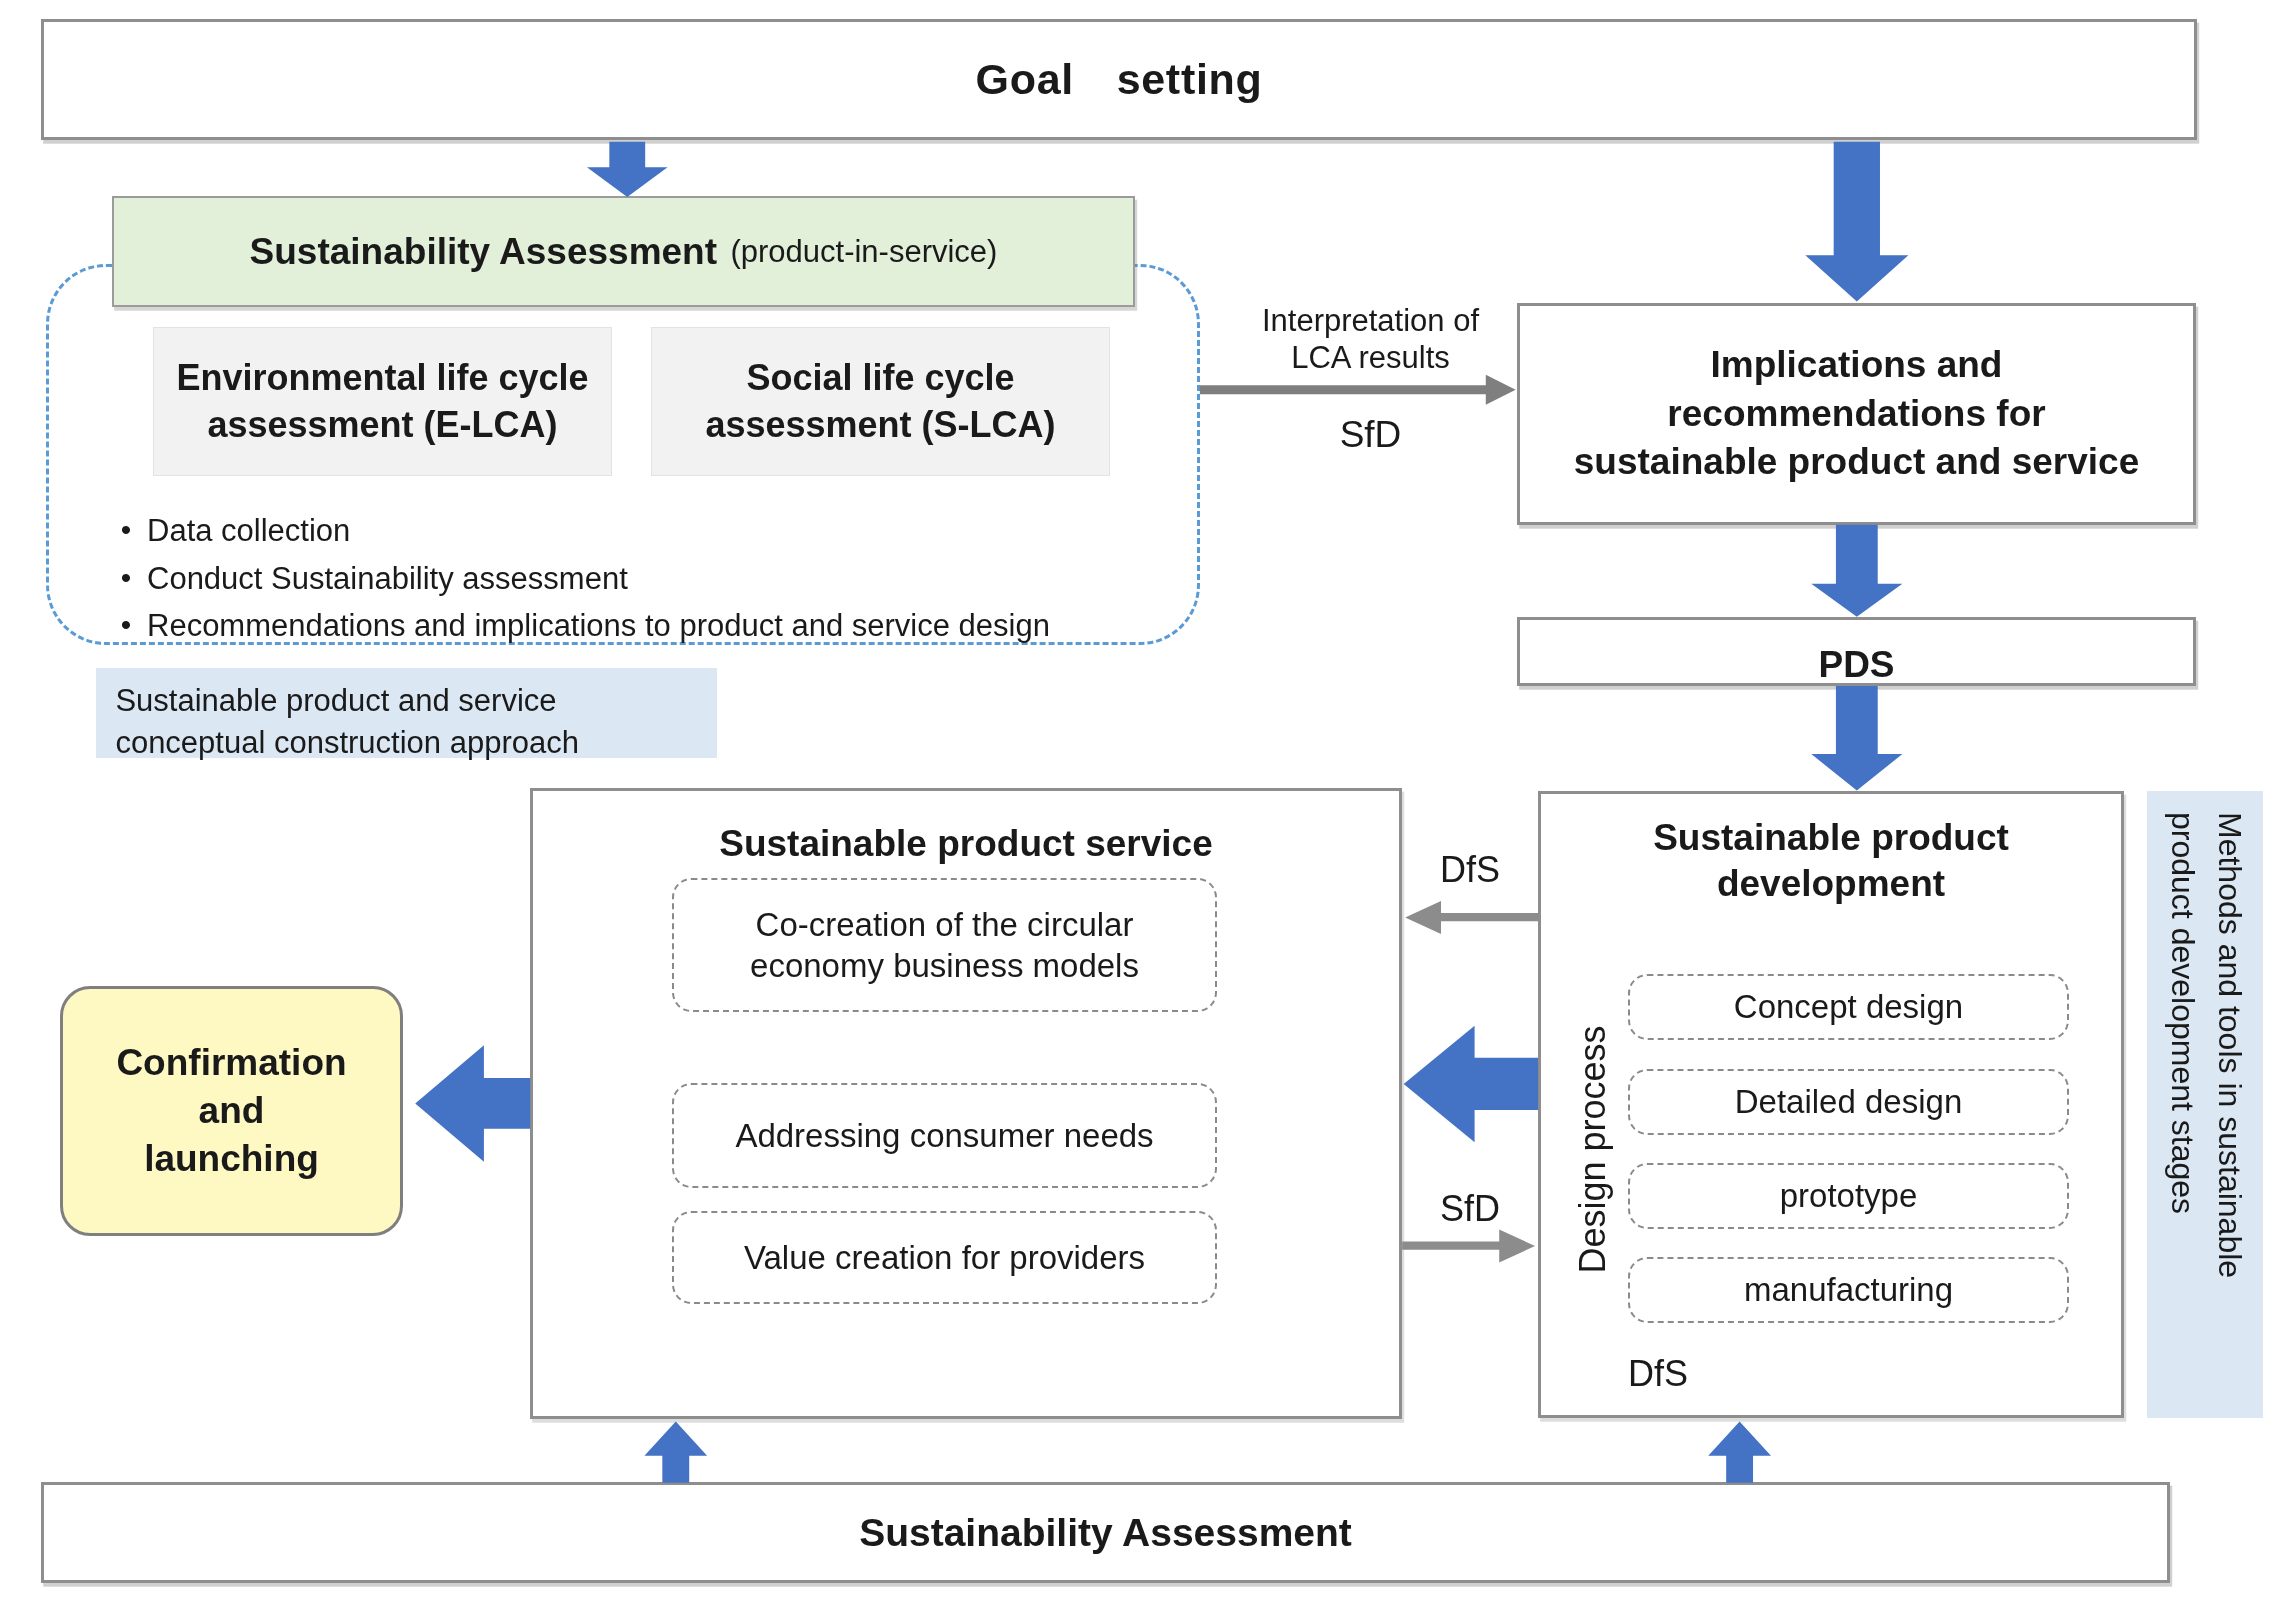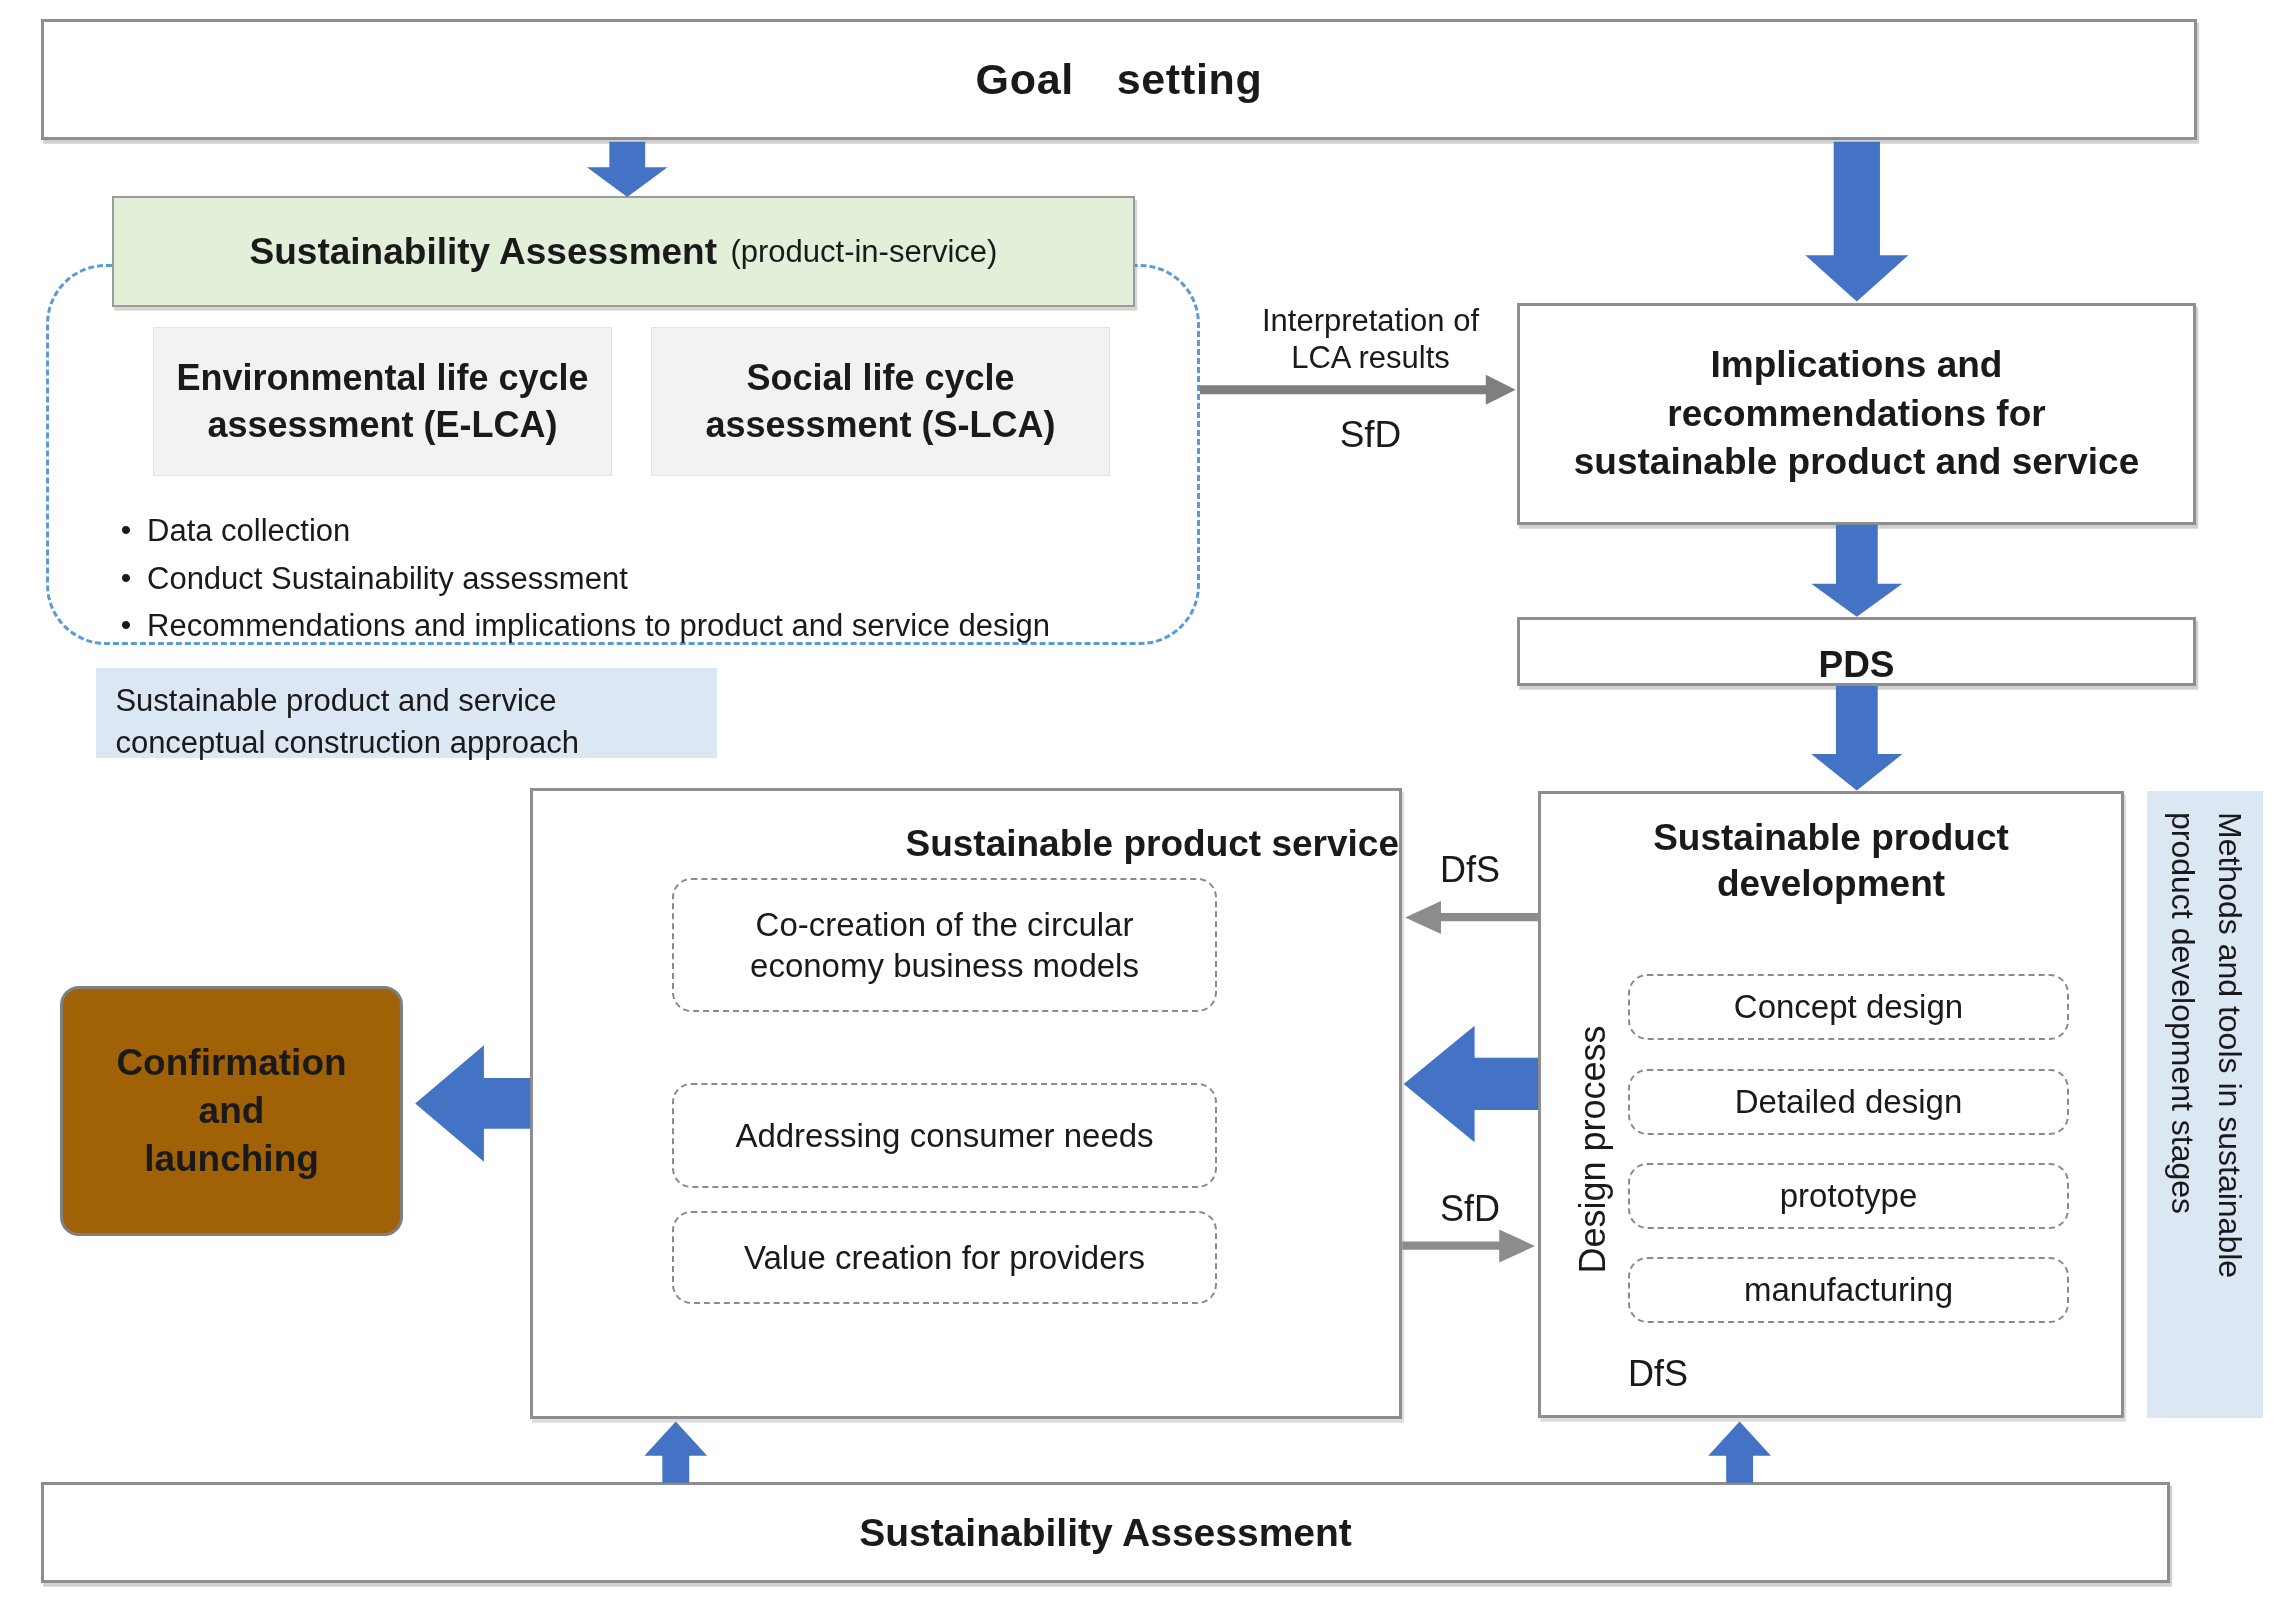--- a/index.html
+++ b/index.html
@@ -24,21 +24,21 @@
   .sfd-label{font-size:37px;}
   .imp-text{font-size:37px;font-weight:bold;line-height:1.32;}
   .pds-text{font-size:37px;font-weight:bold;margin-top:26px;}
   .bigbox{background:#ffffff;border:3px solid #8e8e8e;box-shadow:2.2px 3.7px 0 rgba(120,120,120,0.25);}
   .box-title{font-size:37px;font-weight:bold;line-height:1.25;}
   .dashed-item{border:2.2px dashed #8a8a8a;border-radius:19.4px;background:#ffffff;}
   .item-text{font-size:33px;line-height:1.25;}
   .gap-label{font-size:36px;}
   .vtext-rot{transform:rotate(-90deg);font-size:36px;text-align:center;}
   .sidebar{background:#dbe8f4;writing-mode:vertical-rl;font-size:32px;line-height:1.45;padding:21px 10.5px;text-align:left;}
-  .confirm{background:#a16207;border:3px solid #7f7f7f;border-radius:19px;}
+  .confirm{background:#fef9c3;border:3px solid #7f7f7f;border-radius:30px;}
   .confirm-text{font-size:37px;font-weight:bold;line-height:1.3;}
   .bar-text{font-size:39px;font-weight:bold;}
   svg.overlay{position:absolute;left:0;top:0;z-index:6;pointer-events:none;}
   .lift{z-index:2;}
 </style>
 </head>
 <body>
 
 <div class="abs framed center" style="left:41px;top:19.4px;width:2156px;height:121px;align-items:center;">
   <span class="goal-text">Goal setting</span>
@@ -118,21 +118,21 @@
 </div>
 
 <div class="abs vtext-rot" style="left:1385px;top:1127px;width:418px;height:45px;">Design process</div>
 
 <div class="abs gap-label" style="left:1628px;top:1353px;">DfS</div>
 
 <div class="abs sidebar pre" style="left:2147px;top:791px;width:116px;height:627px;">Methods and tools in sustainable
 product development stages</div>
 
 <div class="abs bigbox" style="left:530px;top:788px;width:872px;height:631px;">
-  <div class="box-title" style="text-align:right;padding-top:30px;">Sustainable product service</div>
+  <div class="box-title" style="text-align:center;padding-top:30px;">Sustainable product service</div>
 </div>
 <div class="abs dashed-item center lift" style="left:672px;top:878px;width:545px;height:134px;">
   <span class="item-text pre">Co-creation of the circular
 economy business models</span>
 </div>
 <div class="abs dashed-item center lift" style="left:672px;top:1083px;width:545px;height:105px;">
   <span class="item-text">Addressing consumer needs</span>
 </div>
 <div class="abs dashed-item center lift" style="left:672px;top:1211px;width:545px;height:93px;">
   <span class="item-text">Value creation for providers</span>

